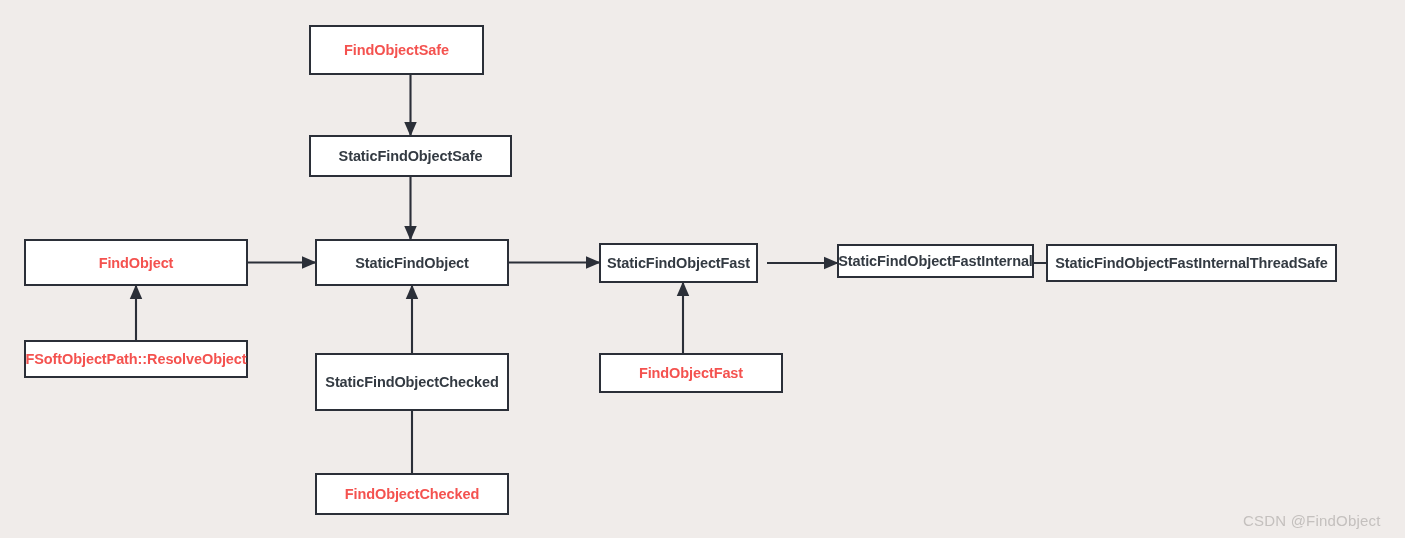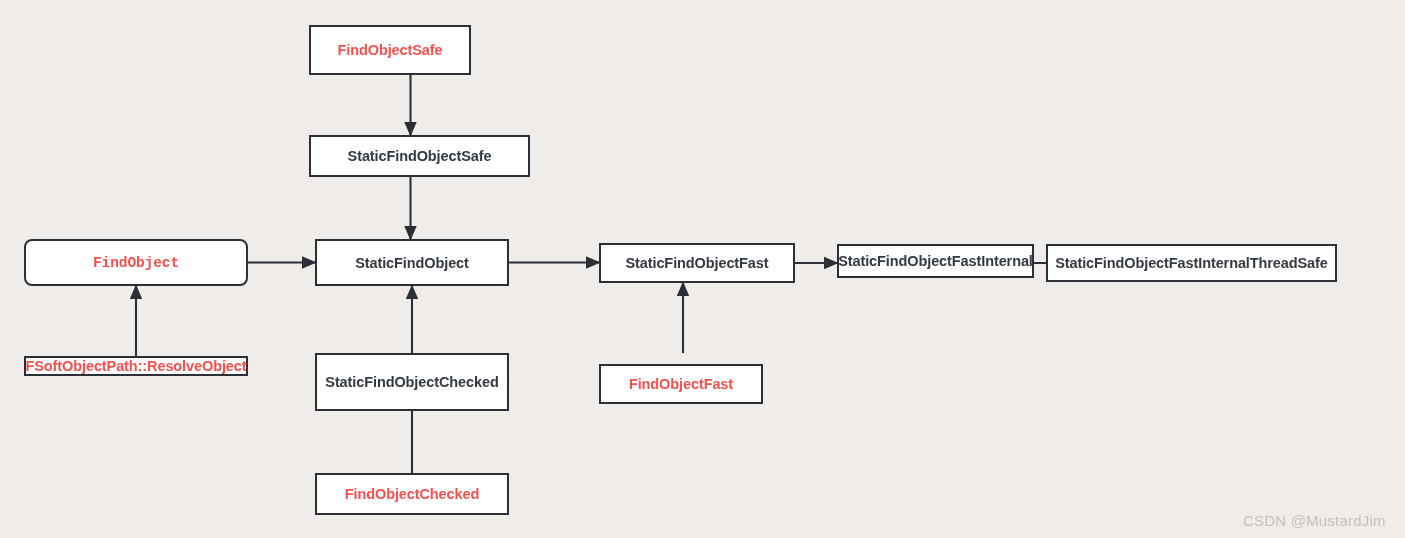--- a/index.html
+++ b/index.html
@@ -40,22 +40,21 @@
     font-weight: bold;
     font-size: 14.5px;
     letter-spacing: -0.1px;
     color: #333a42;
     white-space: nowrap;
   }
   .node.red {
     color: #f4524f;
   }
   .node.rounded {
-    border-radius: 8px;
-    font-family: Liberation Mono, monospace;
+    border-radius: 0;
   }
   .watermark {
     position: absolute;
     font-family: "Liberation Sans", sans-serif;
     font-size: 15px;
     color: #c4c0be;
     white-space: nowrap;
     letter-spacing: 0.2px;
   }
 </style>
@@ -78,28 +77,28 @@
         <path d="M 767 263 L 837 263" marker-end="url(#arrow)"></path>
         <path d="M 1034 263 L 1089 263" marker-end="url(#arrow)"></path>
         <path d="M 136 356 L 136 286" marker-end="url(#arrow)"></path>
         <path d="M 412 353 L 412 286" marker-end="url(#arrow)"></path>
         <path d="M 683 353 L 683 283" marker-end="url(#arrow)"></path>
         <path d="M 412 473 L 412 395" marker-end="url(#arrow)"></path>
       </g>
   </svg>
 
   <div id="nodes">
-      <div class="node red" style="left: 309px; top: 25px; width: 162px; height: 50px;">FindObjectSafe</div>
-      <div class="node" style="left: 309px; top: 135px; width: 221px; height: 42px;">StaticFindObjectSafe</div>
+      <div class="node red" style="left: 309px; top: 25px; width: 175px; height: 50px;">FindObjectSafe</div>
+      <div class="node" style="left: 309px; top: 135px; width: 203px; height: 42px;">StaticFindObjectSafe</div>
       <div class="node red rounded" style="left: 24px; top: 239px; width: 224px; height: 47px;">FindObject</div>
       <div class="node" style="left: 315px; top: 239px; width: 194px; height: 47px;">StaticFindObject</div>
-      <div class="node" style="left: 599px; top: 243px; width: 196px; height: 40px;">StaticFindObjectFast</div>
+      <div class="node" style="left: 599px; top: 243px; width: 159px; height: 40px;">StaticFindObjectFast</div>
       <div class="node" style="left: 837px; top: 244px; width: 197px; height: 34px;">StaticFindObjectFastInternal</div>
       <div class="node" style="left: 1046px; top: 244px; width: 291px; height: 38px;">StaticFindObjectFastInternalThreadSafe</div>
-      <div class="node red" style="left: 24px; top: 356px; width: 224px; height: 20px;">FSoftObjectPath::ResolveObject</div>
+      <div class="node red" style="left: 24px; top: 340px; width: 224px; height: 38px;">FSoftObjectPath::ResolveObject</div>
       <div class="node" style="left: 315px; top: 353px; width: 194px; height: 58px;">StaticFindObjectChecked</div>
-      <div class="node red" style="left: 599px; top: 353px; width: 164px; height: 40px; margin-top: 11px;">FindObjectFast</div>
+      <div class="node red" style="left: 599px; top: 353px; width: 184px; height: 40px;">FindObjectFast</div>
       <div class="node red" style="left: 315px; top: 473px; width: 194px; height: 42px; text-align: right;">FindObjectChecked</div>
     </div>
 
-  <div class="watermark" style="left: 1243px; top: 512px;">CSDN @MustardJim</div>
+  <div class="watermark" style="left: 1243px; top: 512px;">CSDN @FindObject</div>
 
 </div>
 
 </body></html>

